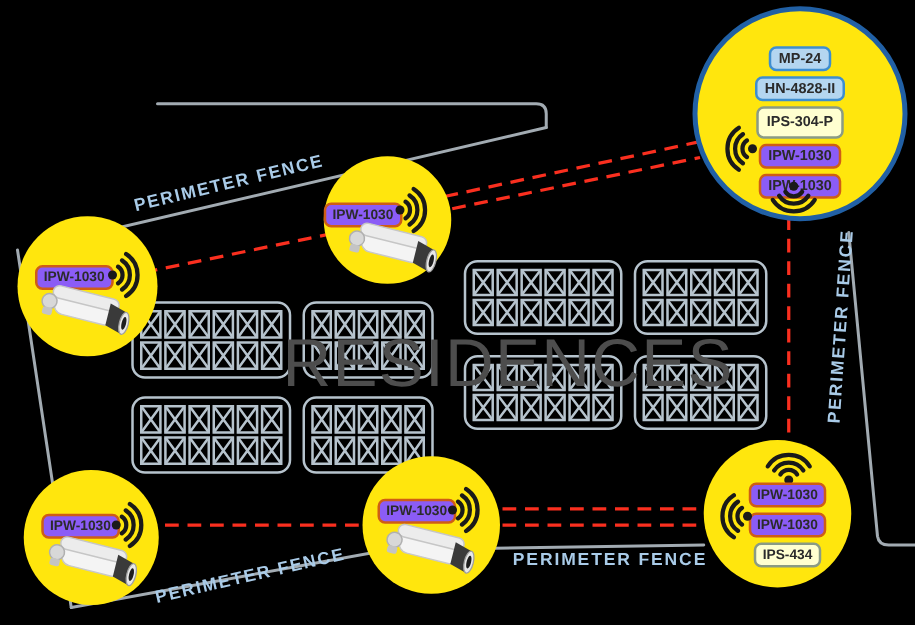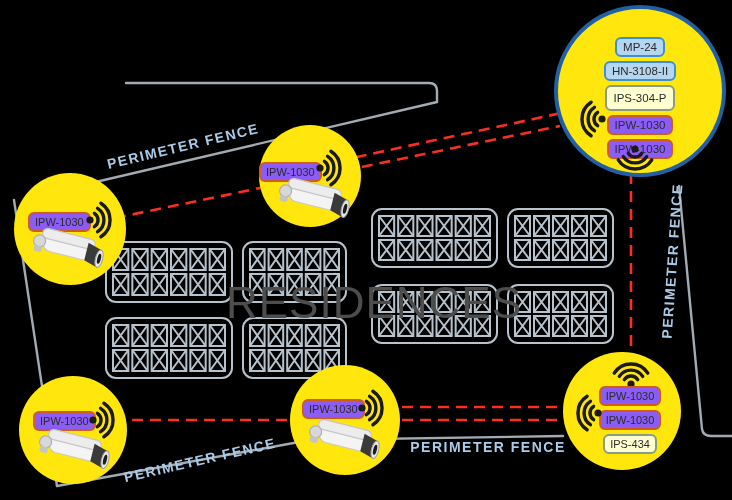--- a/index.html
+++ b/index.html
@@ -7,39 +7,39 @@
     position:relative;width:732px;height:500px;background:#000;overflow:hidden;
     font-family:"Liberation Sans",sans-serif;
   }
   .stage svg.map{position:absolute;inset:0;z-index:1;}
   .fence-line{stroke:#a2abb2;stroke-width:2.4;fill:none;stroke-linecap:round;}
   .dash-link{stroke:#fa2f1f;stroke-width:2.6;stroke-dasharray:11 7;}
   .bldg-outline{stroke:#b6c3cd;stroke-width:2;fill:none;}
   .bldg-unit{stroke:#b6c3cd;stroke-width:2;fill:none;}
 
   .watermark{
-    position:absolute;left:226px;top:278px;z-index:2;
-    font-size:44px;letter-spacing:1px;color:#4d4d4d;font-weight:400;white-space:nowrap;
+    position:absolute;left:226px;top:260px;z-index:2;
+    font-size:54px;letter-spacing:1px;color:#4d4d4d;font-weight:400;white-space:nowrap;
   }
   .fence-label{
     position:absolute;z-index:2;width:170px;text-align:center;white-space:nowrap;
     color:#a9cbe8;font-weight:bold;font-size:14px;letter-spacing:1.5px;
   }
   #fence-label-top{left:98px;top:138px;transform:rotate(-13.5deg);}
   #fence-label-right{left:587px;top:253px;transform:rotate(-86deg);}
   #fence-label-bottom-left{left:115px;top:452px;transform:rotate(-13deg);}
   #fence-label-bottom-center{left:403px;top:439px;}
 
   .node{
     position:absolute;z-index:3;border-radius:50%;background:#ffe60d;
   }
   .node.hub{border:4px solid #2160a5;box-sizing:border-box;}
   .chip{
     position:absolute;box-sizing:border-box;white-space:nowrap;
-    font-size:11px;font-weight:normal;color:#2b2b2b;line-height:14px;
+    font-size:11px;font-weight:bold;color:#2b2b2b;line-height:14px;
     padding:1px 5px;border:2px solid;border-radius:6px;
   }
   .chip.orange{background:#8b5cf6;border-color:#cf5d15;}
   .chip.blue{background:#b4d6f0;border-color:#3e8ed0;}
   .chip.pale{background:#ffffd0;border-color:#8a9b85;}
   .chip-col{position:absolute;display:flex;flex-direction:column;align-items:center;gap:4px;}
   .chip-col .chip{position:static;}
   .hub .chip{font-size:11.5px;padding:1px 6px;}
   .hub .chip.pale{padding:4px 6px;}
   .node svg{position:absolute;overflow:visible;}
@@ -287,21 +287,21 @@
   <div class="watermark">RESIDENCES</div>
 
   <div class="fence-label" id="fence-label-top">PERIMETER FENCE</div>
   <div class="fence-label" id="fence-label-right">PERIMETER FENCE</div>
   <div class="fence-label" id="fence-label-bottom-left">PERIMETER FENCE</div>
   <div class="fence-label" id="fence-label-bottom-center">PERIMETER FENCE</div>
 
   <div class="node hub" style="left:554px;top:5px;width:172px;height:172px;">
     <div class="chip-col" style="left:0;right:0;top:28px;">
       <div class="chip blue">MP-24</div>
-      <div class="chip blue">HN-3108-II</div>
+      <div class="chip blue">HN-4828-II</div>
       <div class="chip pale">IPS-304-P</div>
       <div class="chip orange">IPW-1030</div>
       <div class="chip orange">IPW-1030</div>
     </div>
     <svg style="left:8px;top:88px;transform:scaleX(-1);" width="44" height="44" viewBox="0 0 44 44">
         <use href="#wifi"></use>
       </svg>
     <svg style="left:55px;top:132px;transform:rotate(90deg);" width="44" height="44" viewBox="0 0 44 44">
         <use href="#wifi"></use>
       </svg>

